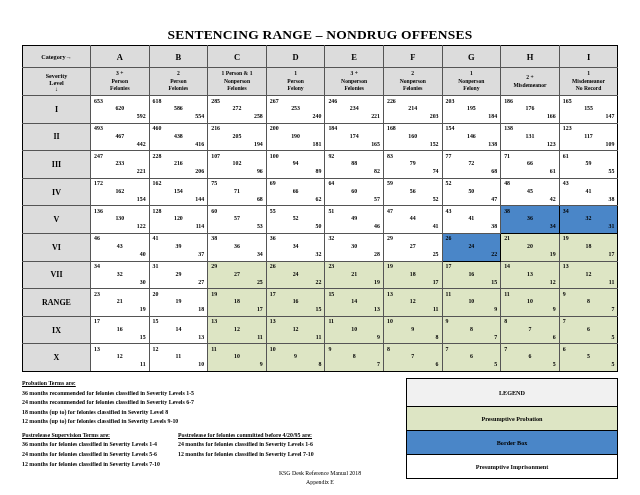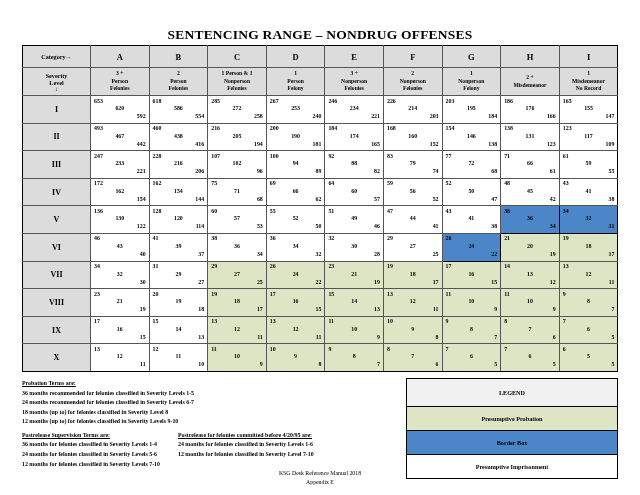--- a/index.html
+++ b/index.html
@@ -505,21 +505,21 @@
             <span class="n2">13</span>
             <span class="n3">12</span>
           </td>
           <td class="cell prob tb-right">
             <span class="n1">13</span>
             <span class="n2">12</span>
             <span class="n3">11</span>
           </td>
         </tr>
         <tr>
-          <td class="sevlab tb-left">VIII</td>
+          <td class="sevlab tb-left">RANGE</td>
           <td class="cell">
             <span class="n1">23</span>
             <span class="n2">21</span>
             <span class="n3">19</span>
           </td>
           <td class="cell">
             <span class="n1">20</span>
             <span class="n2">19</span>
             <span class="n3">18</span>
           </td>

